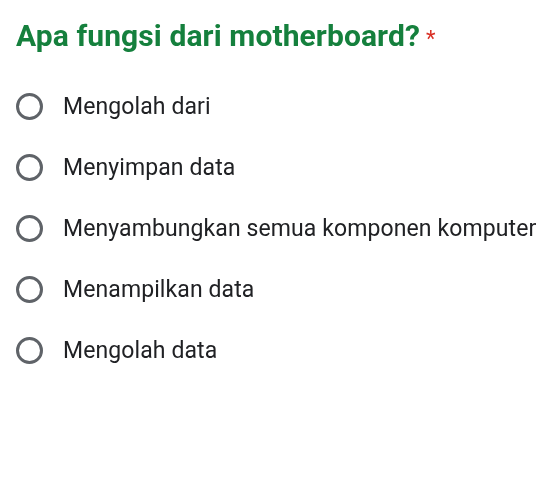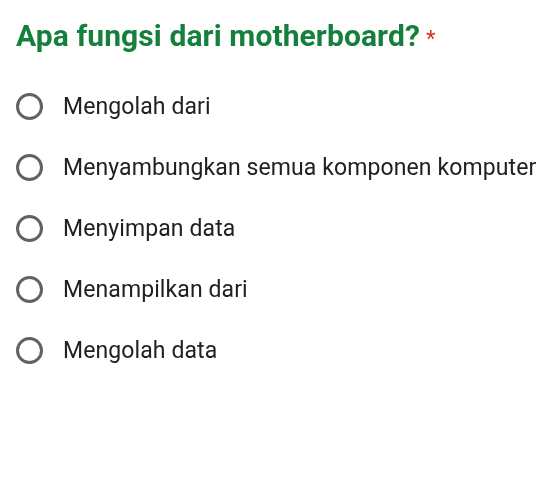--- a/index.html
+++ b/index.html
@@ -67,31 +67,31 @@
 
 <div class="options">
 
   <label class="option-row">
     <span class="radio-circle"></span>
     <span class="option-label">Mengolah dari</span>
   </label>
 
   <label class="option-row">
     <span class="radio-circle"></span>
+    <span class="option-label">Menyimpan data</span>
+  </label>
+
+  <label class="option-row">
+    <span class="radio-circle"></span>
     <span class="option-label">Menyambungkan semua komponen komputer</span>
   </label>
 
   <label class="option-row">
     <span class="radio-circle"></span>
-    <span class="option-label">Menyimpan data</span>
-  </label>
-
-  <label class="option-row">
-    <span class="radio-circle"></span>
-    <span class="option-label">Menampilkan dari</span>
+    <span class="option-label">Menampilkan data</span>
   </label>
 
   <label class="option-row">
     <span class="radio-circle"></span>
     <span class="option-label">Mengolah data</span>
   </label>
 
 </div>
 
 </body></html>

